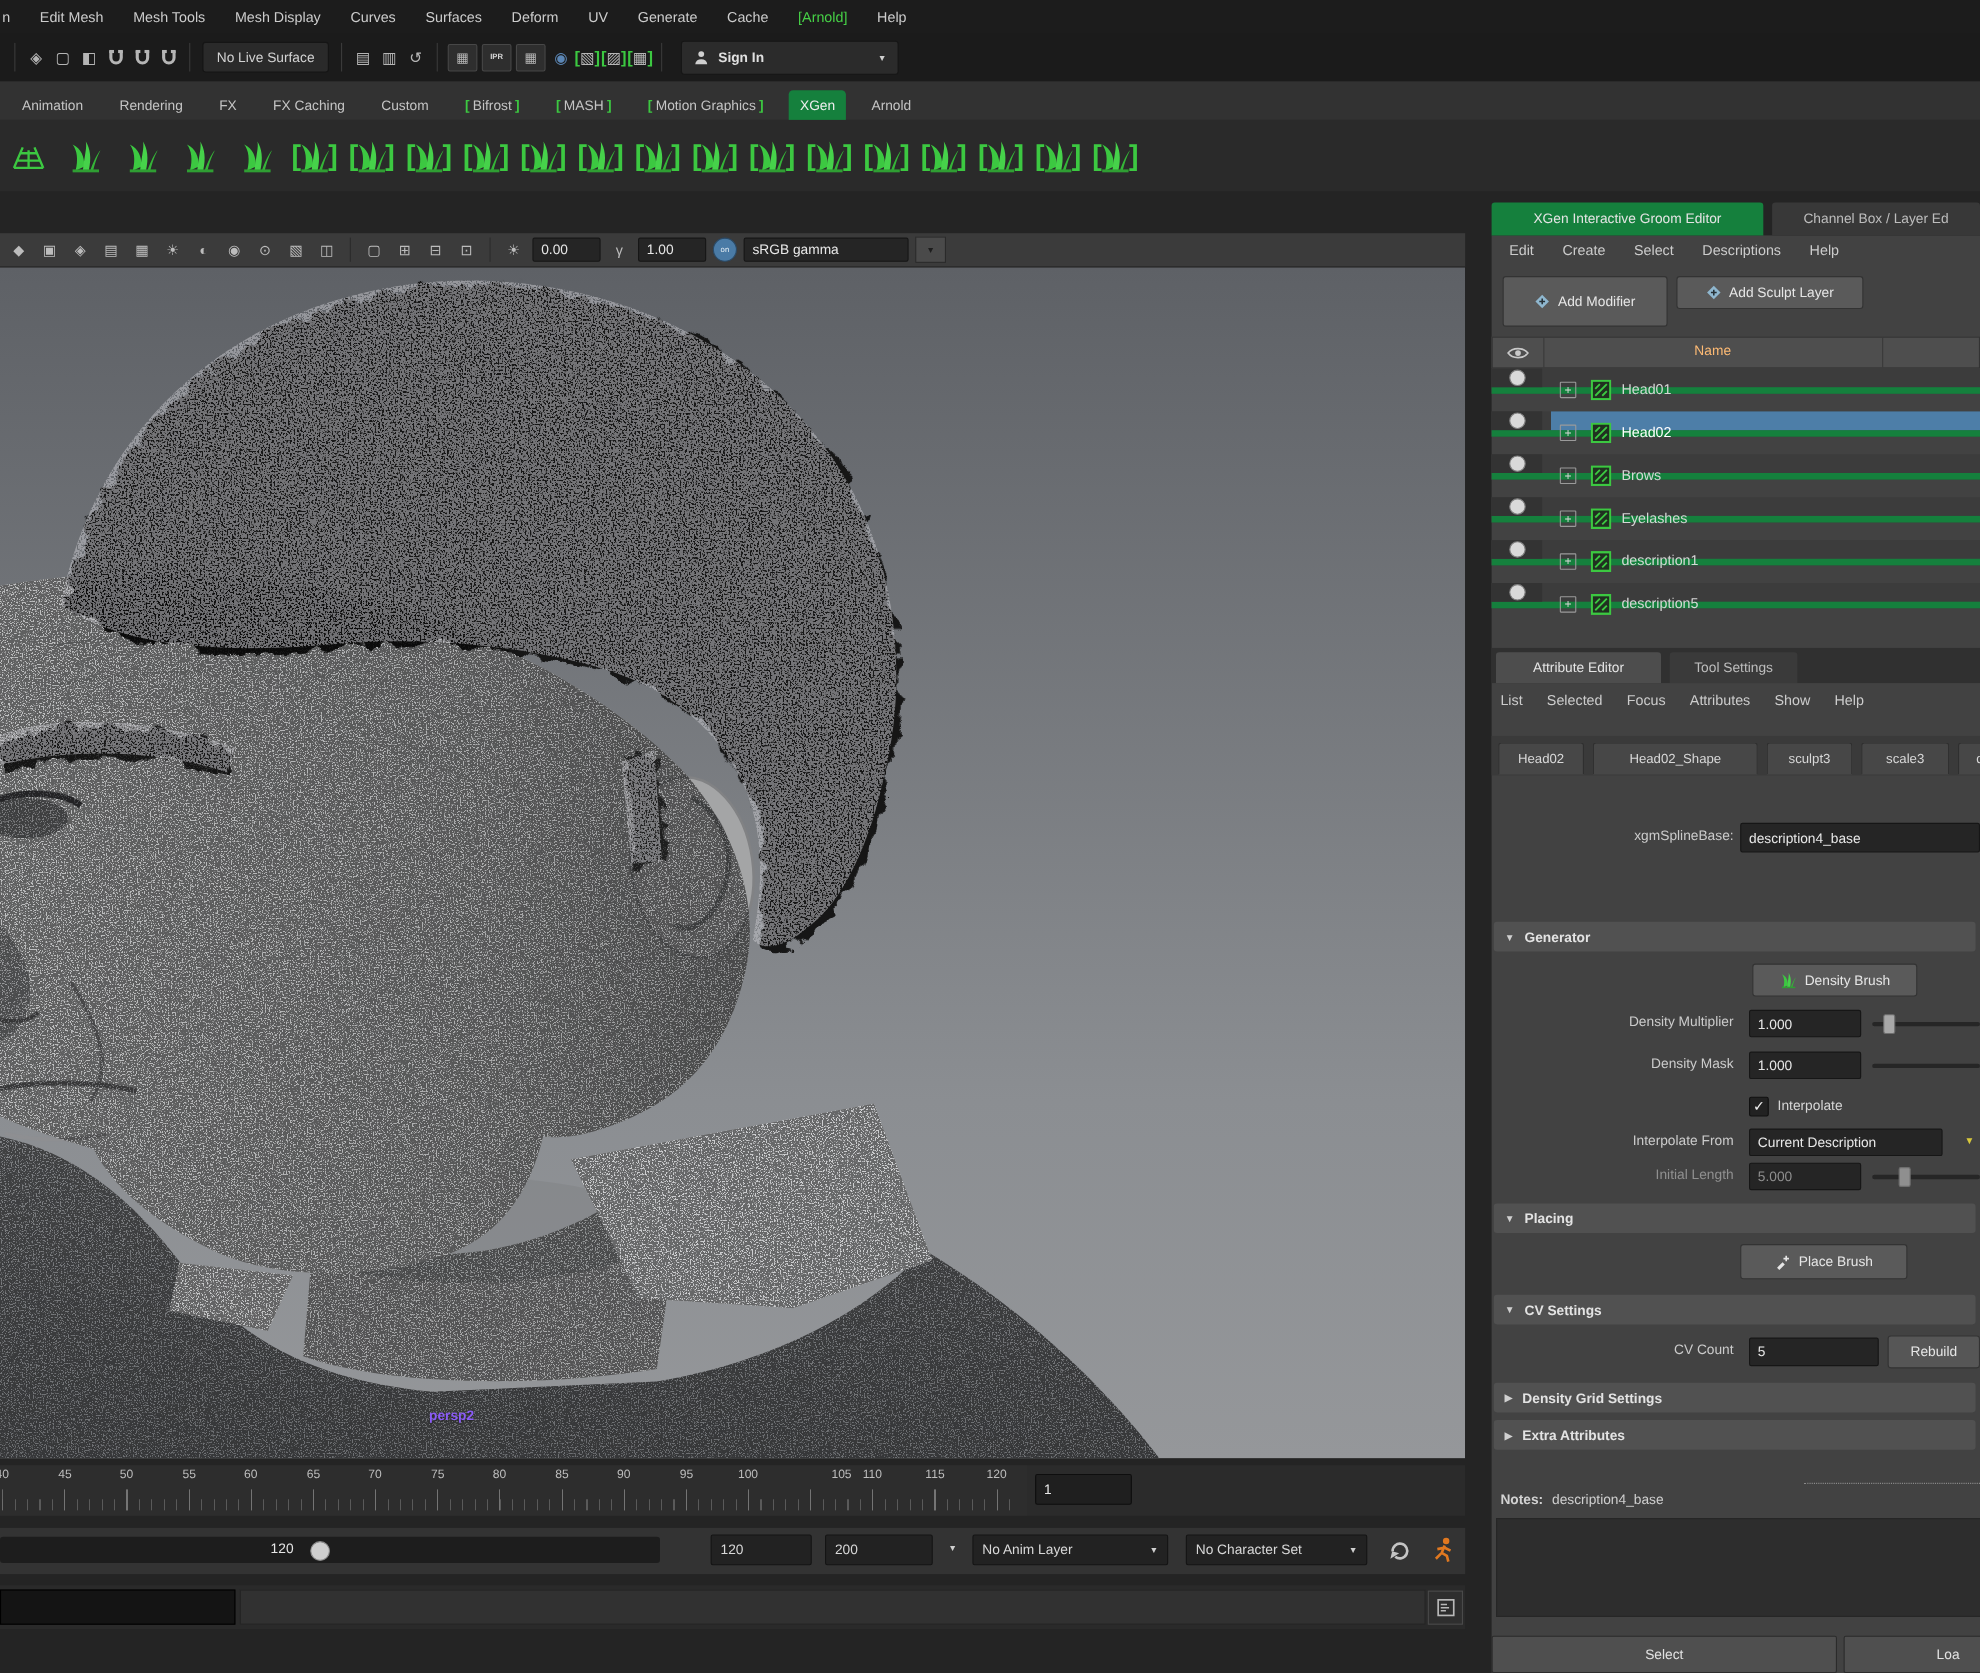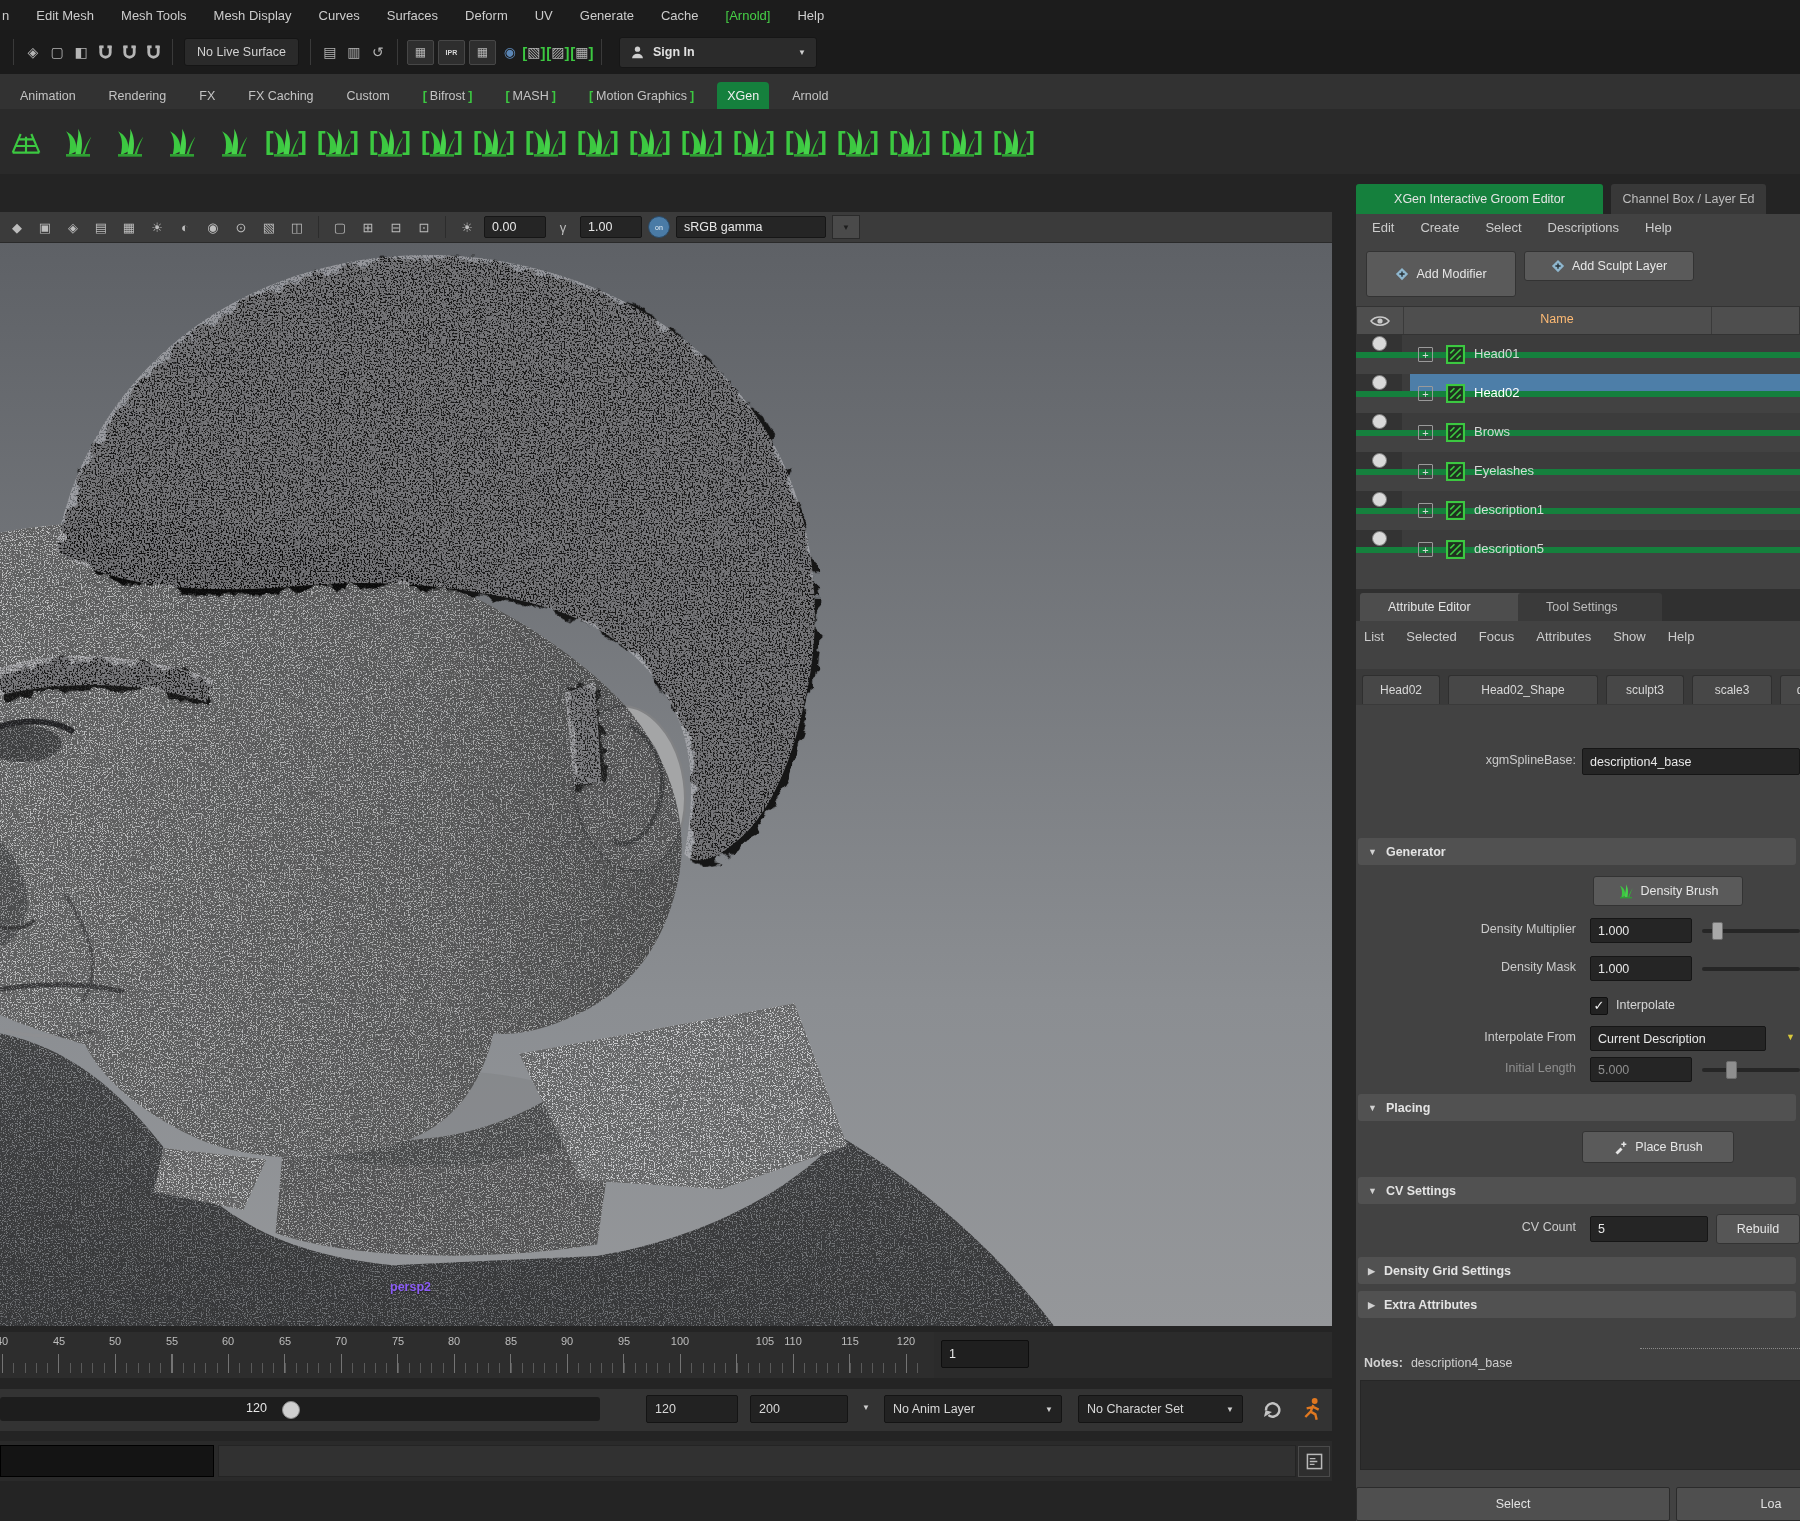--- a/index.html
+++ b/index.html
@@ -96,22 +96,22 @@
   .vis-cell{position:absolute;left:0;top:0;width:46px;height:100%;background:#333333;display:flex;align-items:center;justify-content:center;}
   .vis-dot{width:13px;height:13px;border-radius:50%;background:#d9d9d9;border:1px solid #7e7e7e;}
   .sel-stripe{position:absolute;left:54px;right:0;top:0;bottom:0;background:#4d7ea8;}
   .expander{position:absolute;left:62px;top:12px;width:13px;height:13px;border:1px solid #9a9a9a;border-radius:1px;
             display:flex;align-items:center;justify-content:center;}
   .expander::before{content:"+";font-size:11px;line-height:10px;color:#d6d6d6;}
   .node-ico{position:absolute;left:90px;top:10px;width:19px;height:19px;}
   .tree-label{position:absolute;left:118px;top:11px;font-size:13px;color:#d6d6d6;}
   .tree-row.sel .tree-label{color:#ffffff;}
   .ae-strip{position:absolute;left:1356px;width:444px;background:#303030;}
-  .ae-tab{position:absolute;height:28px;display:flex;align-items:center;
-          font-size:12.5px;border-radius:3px 3px 0 0;padding-left:28px;}
+  .ae-tab{position:absolute;height:28px;display:flex;align-items:center;justify-content:center;
+          font-size:12.5px;border-radius:3px 3px 0 0;}
   .ntab{position:absolute;top:675px;height:29px;background:#474747;border:1px solid #2f2f2f;border-bottom:none;
         border-radius:3px 3px 0 0;display:flex;align-items:center;justify-content:center;font-size:12px;color:#d8d8d8;
         box-sizing:border-box;overflow:hidden;white-space:nowrap;}
   .flabel{position:absolute;left:1360px;width:216px;text-align:right;font-size:12.5px;color:#cbcbcb;}
   .flabel.dim{color:#909090;}
   .sec{position:absolute;left:1358px;width:438px;height:27px;background:#515151;border-radius:3px;
        display:flex;align-items:center;gap:9px;padding:0 10px;box-sizing:border-box;font-size:12.5px;color:#e3e3e3;font-weight:bold;}
   .tri{font-size:9px;color:#d0d0d0;}
   .slider-track{position:absolute;height:4px;background:#262626;border-radius:2px;}
   .slider-handle{position:absolute;width:9px;height:16px;background:#a8a8a8;border:1px solid #6e6e6e;border-radius:2px;}
@@ -585,21 +585,21 @@
           <use href="#scripticon"></use>
         </svg>
       </div>
   </div>
 
   <div class="panel-body"></div>
 
   <div class="ptab active" style="left:1356px;width:247px;">
     <span>XGen Interactive Groom Editor</span>
   </div>
-  <div class="ptab inactive" style="left:1611px;width:155px;">
+  <div class="ptab inactive" style="left:1611px;width:189px;">
     <span>Channel Box / Layer Ed</span>
   </div>
 
   <div class="pmenus" style="left:1372px;top:220px;gap:26px;">
     <span>Edit</span>
     <span>Create</span>
     <span>Select</span>
     <span>Descriptions</span>
     <span>Help</span>
   </div>

